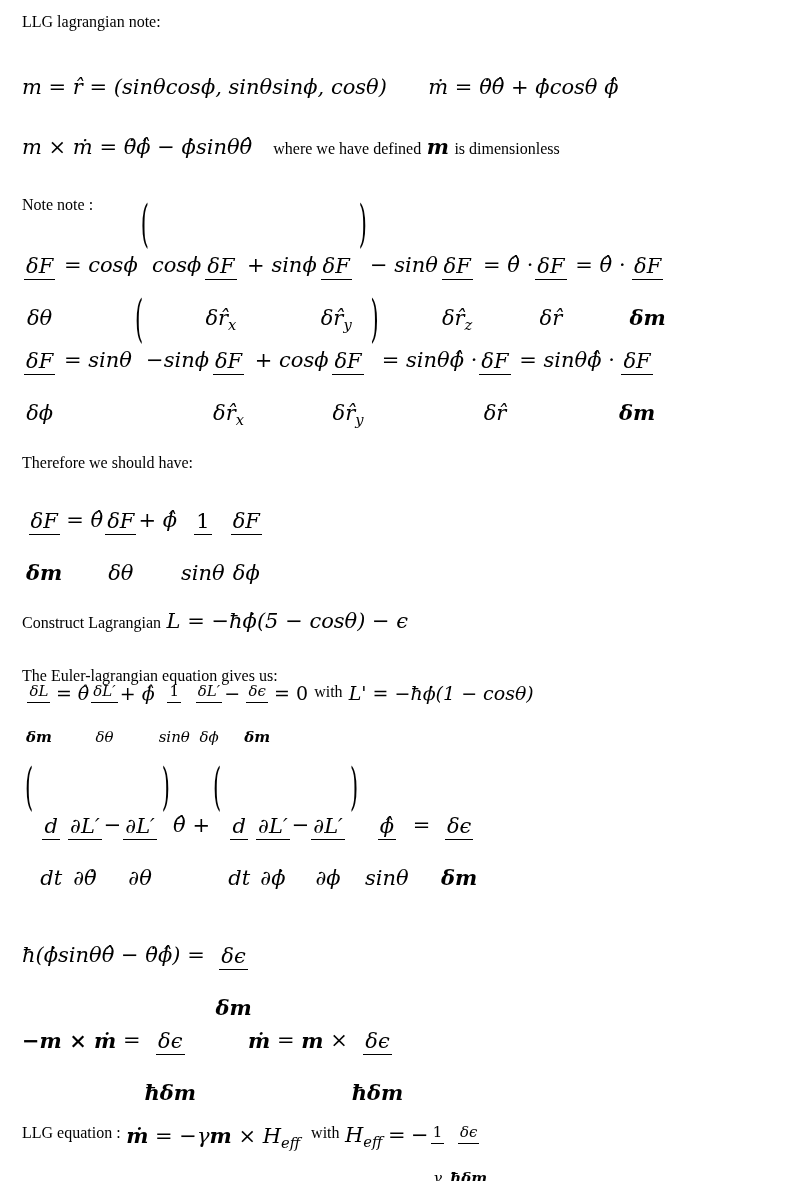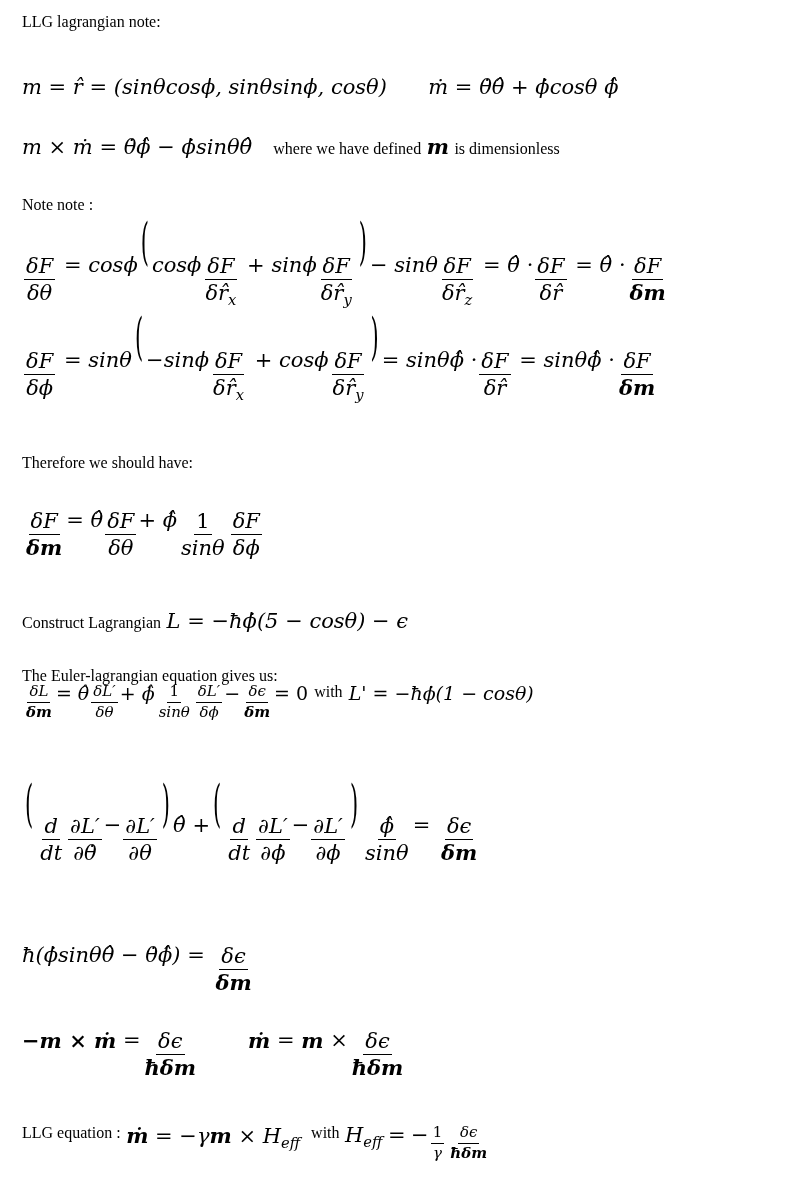--- a/index.html
+++ b/index.html
@@ -6,21 +6,21 @@
   body { width:789px; height:1181px; position:relative; overflow:hidden; color:#000;
          font-family:"Liberation Serif", "DejaVu Serif", serif; }
   .line { position:absolute; left:22px; white-space:nowrap; font-size:22px; line-height:1; }
   .txt { font-family:"Liberation Serif", serif; font-size:16px; }
   .m { font-family:"DejaVu Serif", "Liberation Serif", serif; font-style:italic; font-size:21px; }
   .up { font-style:normal; }
   .b { font-weight:bold; }
   .row { display:inline-flex; }
   .frac { display:inline-flex; flex-direction:column; align-items:center; vertical-align:middle; margin:0 2px; }
   .frac .num { padding:0 2px 2px 2px; border-bottom:1.2px solid #000; line-height:1.05; }
-  .frac .den { padding:2px 2px 0 2px; line-height:1.05; }
+  .frac .den { padding:2px 2px 0 2px; line-height:1.05;margin-top:25px; }
   .small { font-size:15px; }
   .paren { font-family:"DejaVu Serif", serif; font-style:normal; font-weight:100; transform:scaleY(2.4); display:inline-block; margin:0 3px; }
   .sp { display:inline-block; width:10px; }
   .sp2 { display:inline-block; width:28px; }
   sub { font-size:0.7em; }
 </style>
 </head>
 <body>
 
 <div class="line txt" style="top:14px">LLG lagrangian note:</div>

